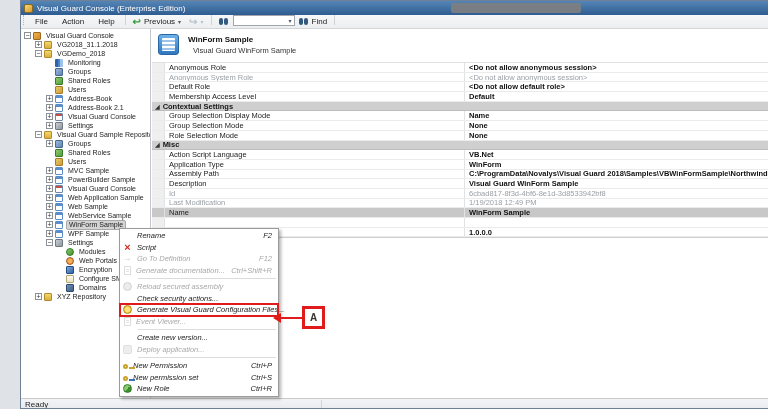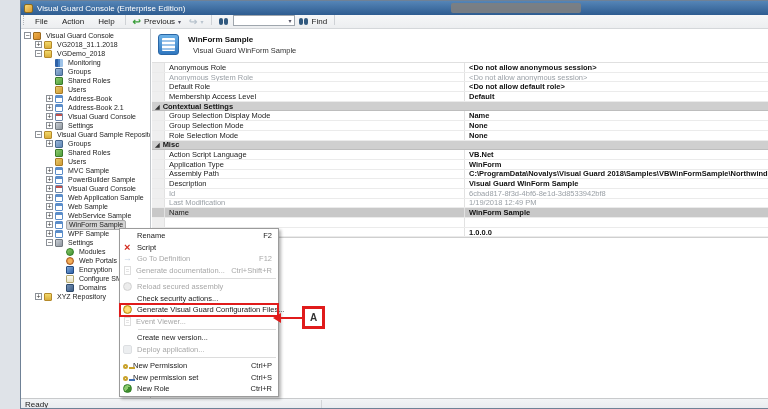--- a/index.html
+++ b/index.html
@@ -65,21 +65,21 @@
   .tri{font-size:6px;color:#333;margin:0 3px 0 -10px;}
   .grow.dis .pname,.grow.dis .pval{color:#9aa0a6;font-weight:normal;}
   .grow.selrow{background:#c8c8c8;}
   .grow.selrow .gut{background:#c8c8c8;}
   .rightstrip{position:absolute;left:755px;top:28px;width:13px;height:369px;background:#f6f6f6;border-left:1px solid #dcdcdc;}
   
   .statusbar{position:absolute;left:0;top:397px;width:768px;height:12px;background:linear-gradient(#f2f4f6,#e7eaee);border-top:1px solid #c8cacc;font-size:8px;color:#222;display:flex;align-items:center;padding-left:4px;}
   .sb-sep{position:absolute;left:300px;top:1px;width:1px;height:10px;background:#d2d5d8;}
   .sb-grip{position:absolute;right:1px;bottom:1px;width:8px;height:8px;background:repeating-linear-gradient(135deg,transparent 0 2px,#b9bdc1 2px 3px);}
   
-  .ctxmenu{position:absolute;left:98px;top:227px;width:160px;background:#fff;border:1px solid #9b9b9b;box-shadow:2px 2px 3px rgba(0,0,0,.3);z-index:10;padding:1px 0;font-size:7.5px;color:#1b1b1b;}
+  .ctxmenu{position:absolute;left:98px;top:227px;width:160px;background:#fff;border:1px solid #9b9b9b;box-shadow:2px 2px 3px rgba(0,0,0,.3);z-index:10;padding:1px 0;font-size:7.5px;color:#1b1b1b;font-style:italic;}
   .citem{position:relative;height:11.5px;display:flex;align-items:center;}
   .citem.dis{color:#a8a8a8;}
   .citem.hl{outline:2px solid #e01b1b;outline-offset:-1px;}
   .cshort{position:absolute;right:6px;color:inherit;}
   .clab{white-space:nowrap;}
   .csep{height:1px;background:#dcdcdc;margin:2px 2px 2px 18px;}
   .mi{width:9px;height:9px;display:inline-block;margin:0 5px 0 3px;position:relative;flex:none;}
   .dis .mi{opacity:.45;}
   .mi.remove-icon::before{content:"\00d7";color:#d42b1e;font-weight:bold;font-size:11px;line-height:8px;position:absolute;left:1px;top:0;}
   .mi.goto-icon::before{content:"\2192";color:#7d9cc2;font-size:9px;line-height:9px;position:absolute;left:0;top:0;}

